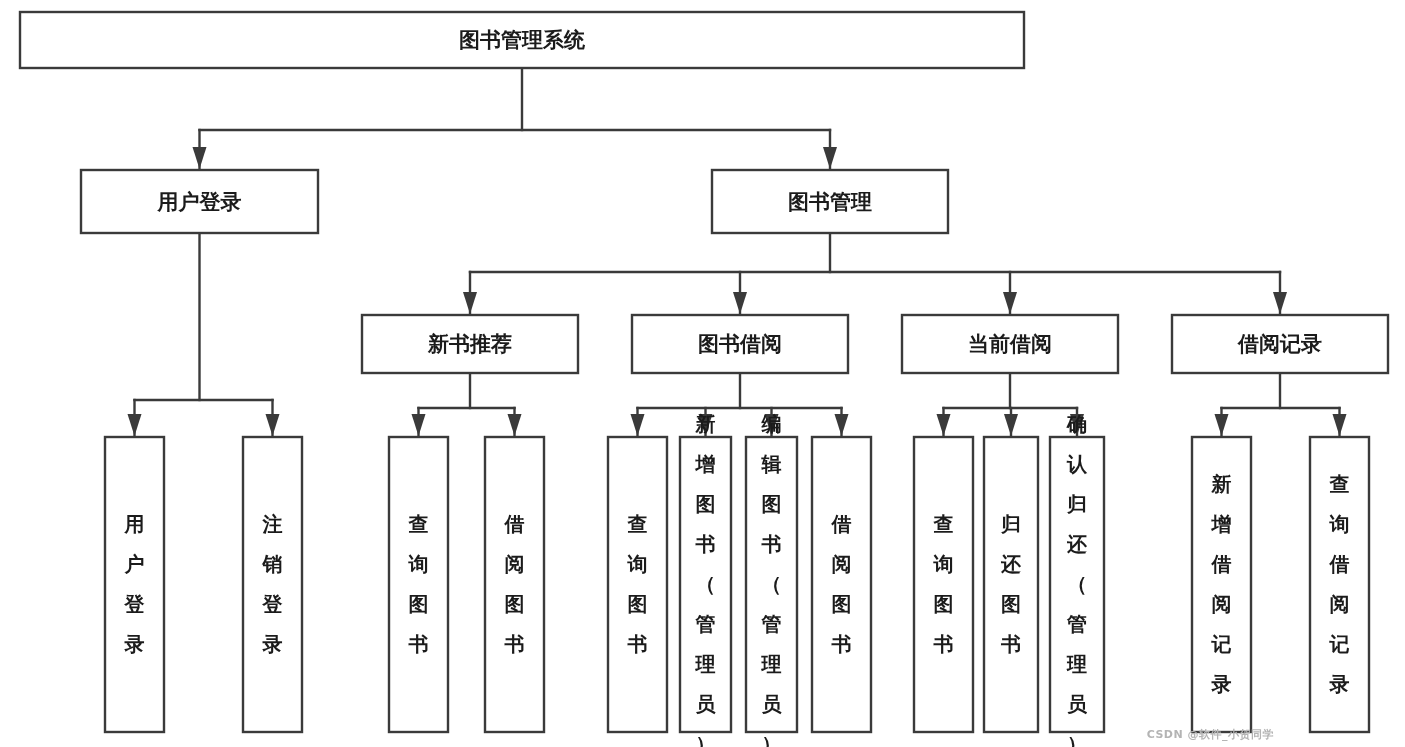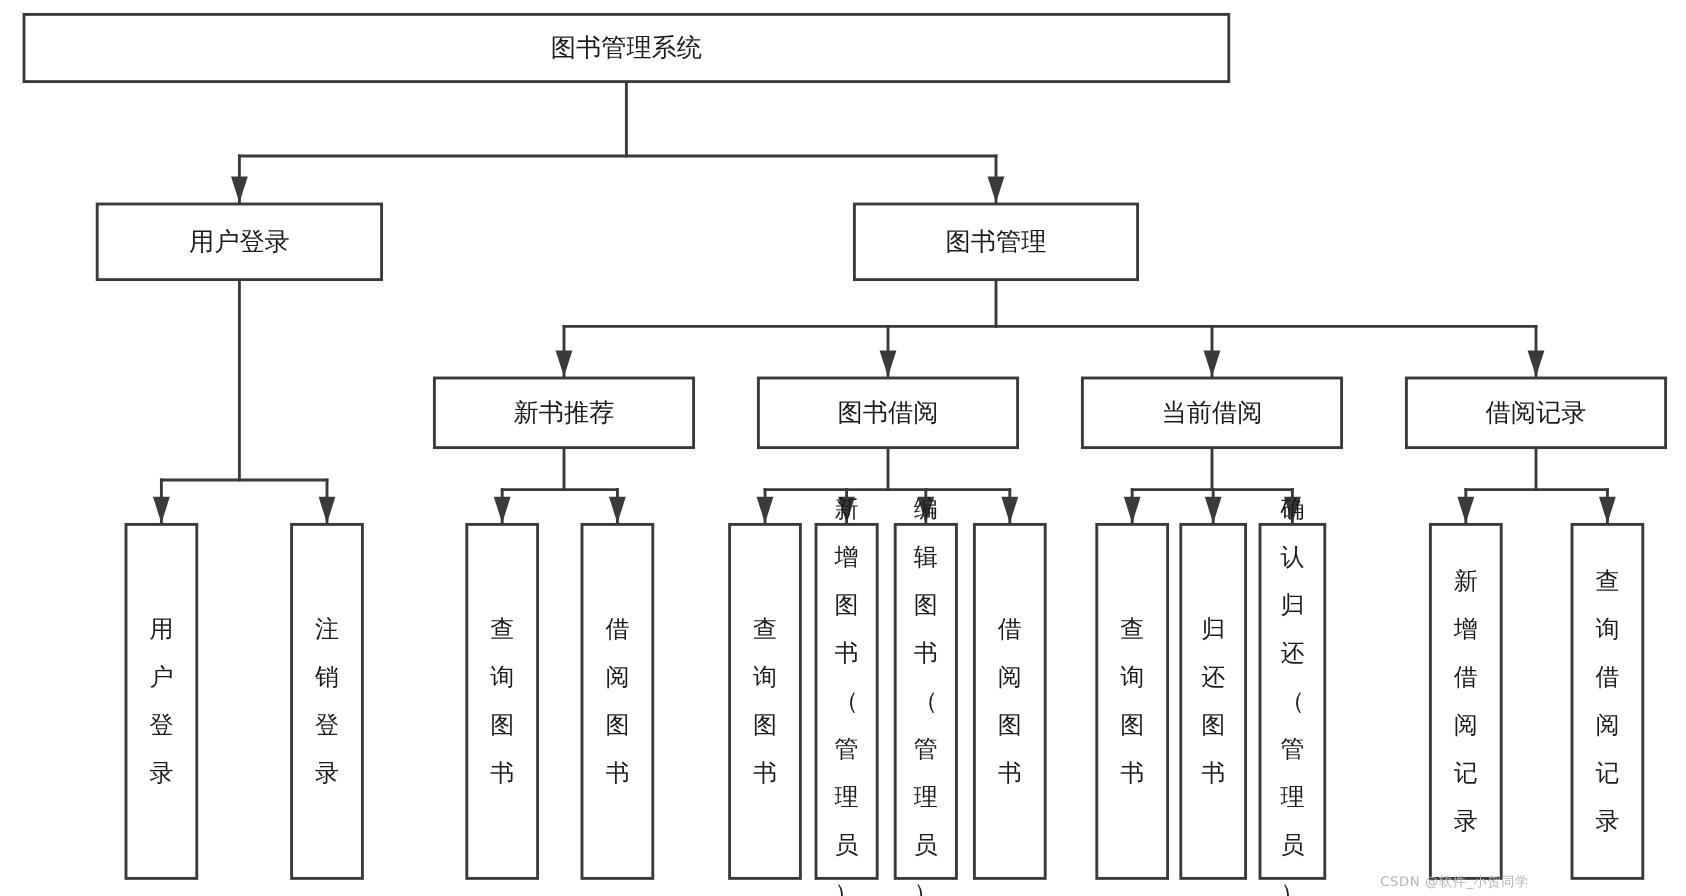--- a/index.html
+++ b/index.html
@@ -11,20 +11,21 @@
     width: 1405px;
     height: 747px;
     overflow: hidden;
     font-family: "DejaVu Sans", "Liberation Sans", sans-serif;
   }
   #diagram-root {
     position: relative;
     width: 1288px;
     height: 747px;
     background: #ffffff;
+    font-weight: bold;
   }
   svg#tree-svg {
     position: absolute;
     top: 0;
     left: 0;
     width: 1405px;
     height: 747px;
     display: block;
   }
   .node-box {

